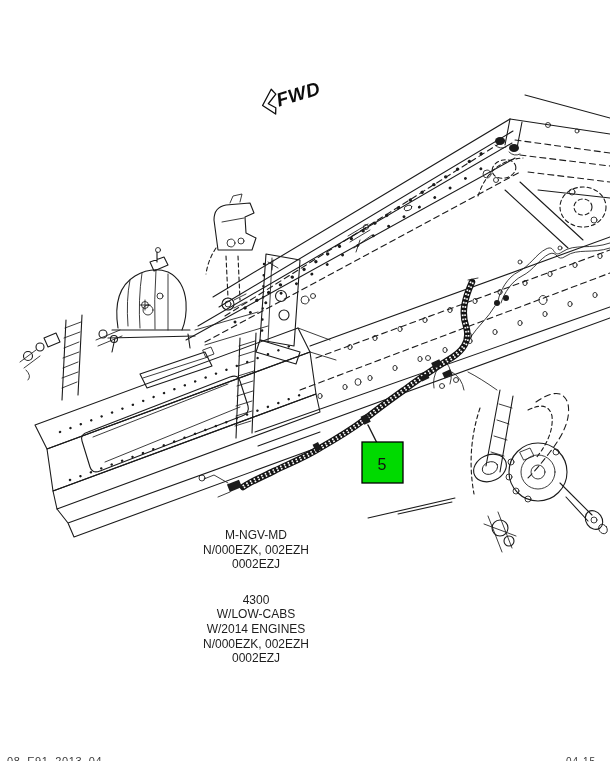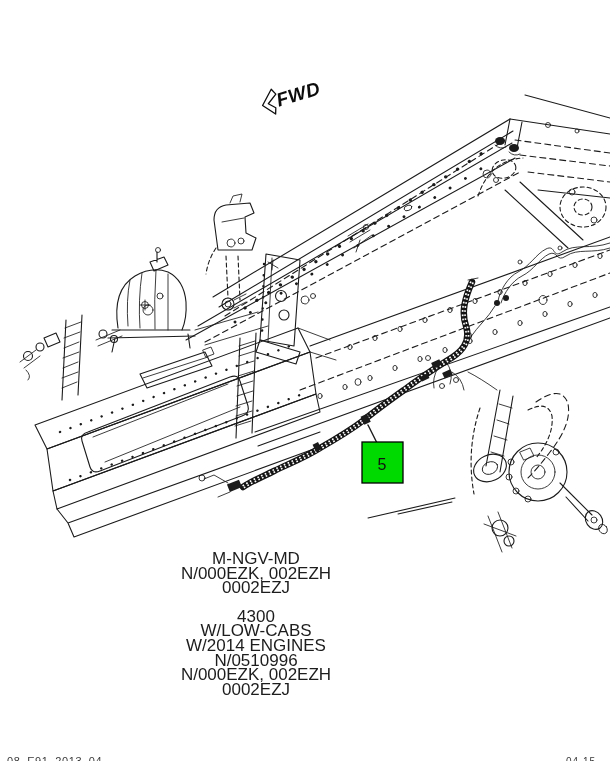--- a/index.html
+++ b/index.html
@@ -19,25 +19,25 @@
   svg .dot{stroke-dasharray:0.1 14;stroke-width:3.2;stroke-linecap:round;}
   svg .dot2{stroke-dasharray:0.1 18;stroke-width:2.8;stroke-linecap:round;}
   svg .dot3{stroke-dasharray:0.1 11;stroke-width:2.4;stroke-linecap:round;}
   svg .fillb{fill:#1b1b1b;stroke:none;}
   svg .hb{fill:none;stroke:#141414;stroke-width:6.5;stroke-linecap:round;stroke-linejoin:round;}
   svg .hw{fill:none;stroke:#ffffff;stroke-width:4;stroke-dasharray:1.7 2.5;stroke-linecap:butt;}
   svg .hc{fill:none;stroke:#141414;stroke-width:0.8;}
   svg text.fwd{font:italic 700 19px "Liberation Sans",sans-serif;fill:#0c0c0c;letter-spacing:0.5px;}
   svg text.co{font:400 16px "Liberation Sans",sans-serif;fill:#111;}
   .caption{
-    position:absolute;top:552px;left:0;width:512px;
-    text-align:center;font-size:17px;line-height:14.6px;color:#1d1d1d;
+    position:absolute;top:528px;left:0;width:512px;
+    text-align:center;font-size:12px;line-height:14.6px;color:#1d1d1d;
   }
   .caption .grp{display:block;}
-  .caption .grp + .grp{margin-top:14px;}
+  .caption .grp + .grp{margin-top:21px;}
   .caption span{display:block;}
   .foot{position:absolute;color:#3a3a3a;white-space:nowrap;}
   .foot-l{left:7px;top:755px;font-size:11px;letter-spacing:0.6px;}
   .foot-r{left:566px;top:756px;font-size:10px;letter-spacing:1px;}
 </style>
 </head>
 <body>
 
 <div class="page">
 
@@ -263,21 +263,20 @@
   <div class="caption">
     <span class="grp">
       <span>M-NGV-MD</span>
       <span>N/000EZK, 002EZH</span>
       <span>0002EZJ</span>
     </span>
     <span class="grp">
       <span>4300</span>
       <span>W/LOW-CABS</span>
       <span>W/2014 ENGINES</span>
-      <span>N/0510996</span>
       <span>N/000EZK, 002EZH</span>
       <span>0002EZJ</span>
     </span>
   </div>
 
   <div class="foot foot-l">08_E91_2013_04</div>
   <div class="foot foot-r">04 15</div>
 
 </div>
 

